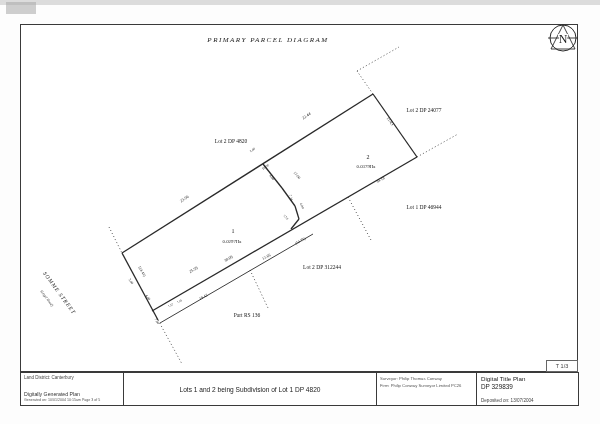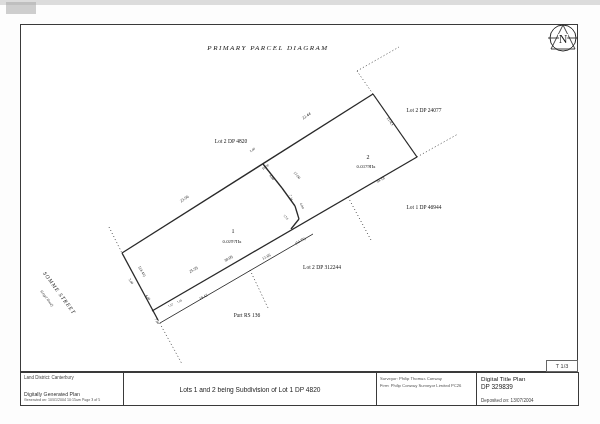--- a/index.html
+++ b/index.html
@@ -2,21 +2,21 @@
 <html><head>
 <meta charset="utf-8">
 <style>
   html,body{margin:0;padding:0;background:#ffffff;}
   #stage{position:relative;width:600px;height:424px;background:#fdfdfd;overflow:hidden;
          font-family:"Liberation Serif","DejaVu Serif",serif;color:#1a1a1a;}
   .scan-top{position:absolute;left:0;top:0;width:600px;height:5px;background:#dcdcdc;}
   .scan-blob{position:absolute;left:6px;top:2px;width:30px;height:12px;background:#a8a8a8;opacity:.55;}
   .plan-border{position:absolute;left:20px;top:24px;width:558px;height:348px;
                border:1px solid #3a3a3a;box-sizing:border-box;background:#fff;}
-  .heading{position:absolute;left:158px;top:44px;width:220px;text-align:center;
+  .heading{position:absolute;left:158px;top:36px;width:220px;text-align:center;
            font-style:italic;font-size:7px;letter-spacing:1.5px;color:#222;}
   #diagram-svg{position:absolute;left:0;top:0;width:600px;height:424px;}
   #diagram-svg text{font-family:"Liberation Serif","DejaVu Serif",serif;fill:#1a1a1a;}
   .sheet-index{position:absolute;left:546px;top:360px;width:32px;height:12px;
                border:1px solid #666;box-sizing:border-box;font-family:"Liberation Sans",sans-serif;
                font-size:5.5px;color:#444;display:flex;align-items:center;justify-content:center;background:#fff;}
   .title-strip{position:absolute;left:20px;top:372px;width:559px;height:34px;
                border:1px solid #3a3a3a;box-sizing:border-box;display:flex;background:#fff;
                font-family:"Liberation Sans",sans-serif;color:#333;}
   .cell{box-sizing:border-box;position:relative;}

